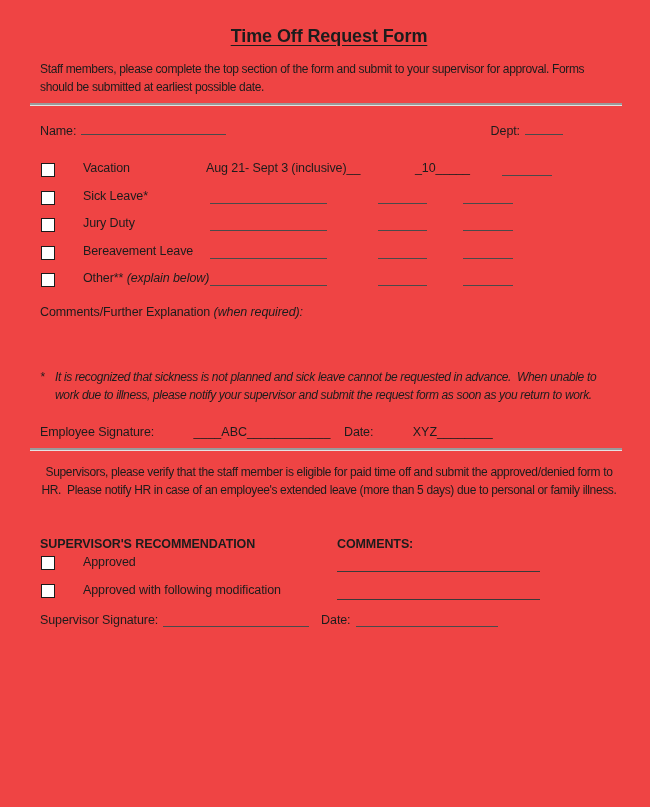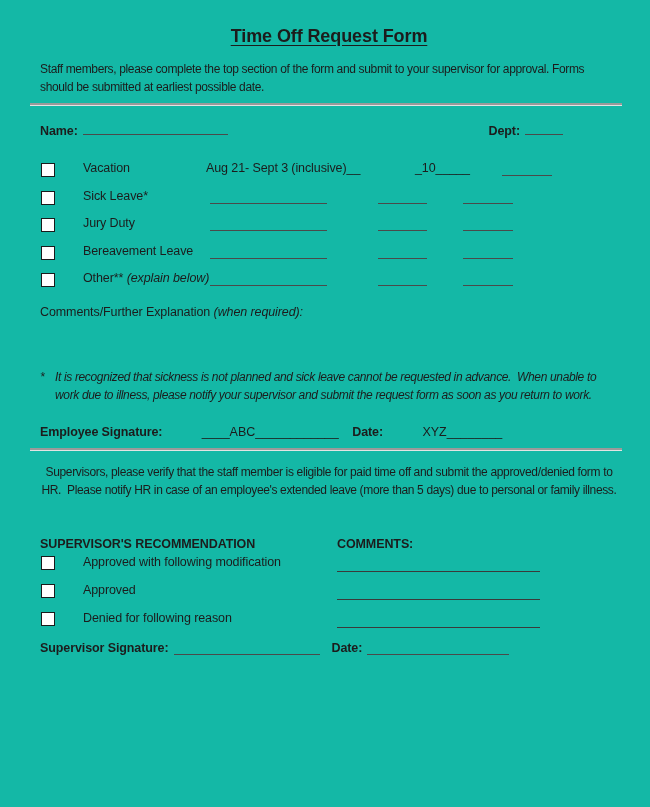--- a/index.html
+++ b/index.html
@@ -1,21 +1,21 @@
 <!DOCTYPE html>
 <html><head>
 <meta charset="utf-8">
 <style>
   html,body { margin:0; padding:0; background:#ffffff; }
   .page {
     position:relative;
     width:650px; height:807px;
     box-sizing:border-box;
     padding:26px 32px 0 40px;
-    background:#14b8a6;
+    background:#ef4444;
     color:#1c1c1c;
     font-family:"Liberation Sans", sans-serif;
     font-size:12.5px;
     letter-spacing:-0.1px;
     overflow:hidden;
   }
   .title {
     margin:0 0 13px 0;
     text-align:center;
     font-size:18px;
@@ -35,21 +35,21 @@
     background:#9a9a9a;
     border-bottom:1px solid #e3e3e3;
     margin:7px -4px 0 -10px;
   }
   .fline {
     display:inline-block;
     border-bottom:1.5px solid #4a4a4a;
     height:13px;
     vertical-align:baseline;
   }
-  .bold { font-weight:bold; }
+  .bold { font-weight:normal; }
   .ital { font-style:italic; }
 
   .name-row { display:flex; align-items:baseline; margin-top:15px; }
   .name-row .nline { width:145px; margin-left:5px; }
   .dept-group { margin-left:auto; margin-right:55px; display:flex; align-items:baseline; }
   .dept-group .dline { width:38px; margin-left:5px; }
 
   .table { margin-top:23px; }
   .thead, .trow { position:relative; height:27.5px; }
   .thead span { position:absolute; top:0; font-weight:bold; white-space:nowrap; }
@@ -189,35 +189,30 @@
   <p class="para sup-intro">Supervisors, please verify that the staff member is eligible for paid time off and submit the approved/denied form to
 HR.  Please notify HR in case of an employee's extended leave (more than 5 days) due to personal or family illness.</p>
 
   <div class="sup-headers">
     <span class="rec">SUPERVISOR'S RECOMMENDATION</span>
     <span class="com">COMMENTS:</span>
   </div>
 
   <div class="opt-row">
     <span class="cb"></span>
+    <span class="olabel">Approved</span>
+    <span class="cline"></span>
+  </div>
+
+  <div class="opt-row">
+    <span class="cb"></span>
     <span class="olabel">Approved with following modification</span>
     <span class="cline"></span>
   </div>
 
-  <div class="opt-row">
-    <span class="cb"></span>
-    <span class="olabel">Approved</span>
-    <span class="cline"></span>
-  </div>
-
-  <div class="opt-row">
-    <span class="cb"></span>
-    <span class="olabel">Denied for following reason</span>
-    <span class="cline"></span>
-  </div>
 
   <div class="sup-sig">
     <span class="bold">Supervisor Signature:</span>
     <span class="fline sline"></span>
     <span class="bold dlabel">Date:</span>
     <span class="fline sdline"></span>
   </div>
 
 </div>
 

